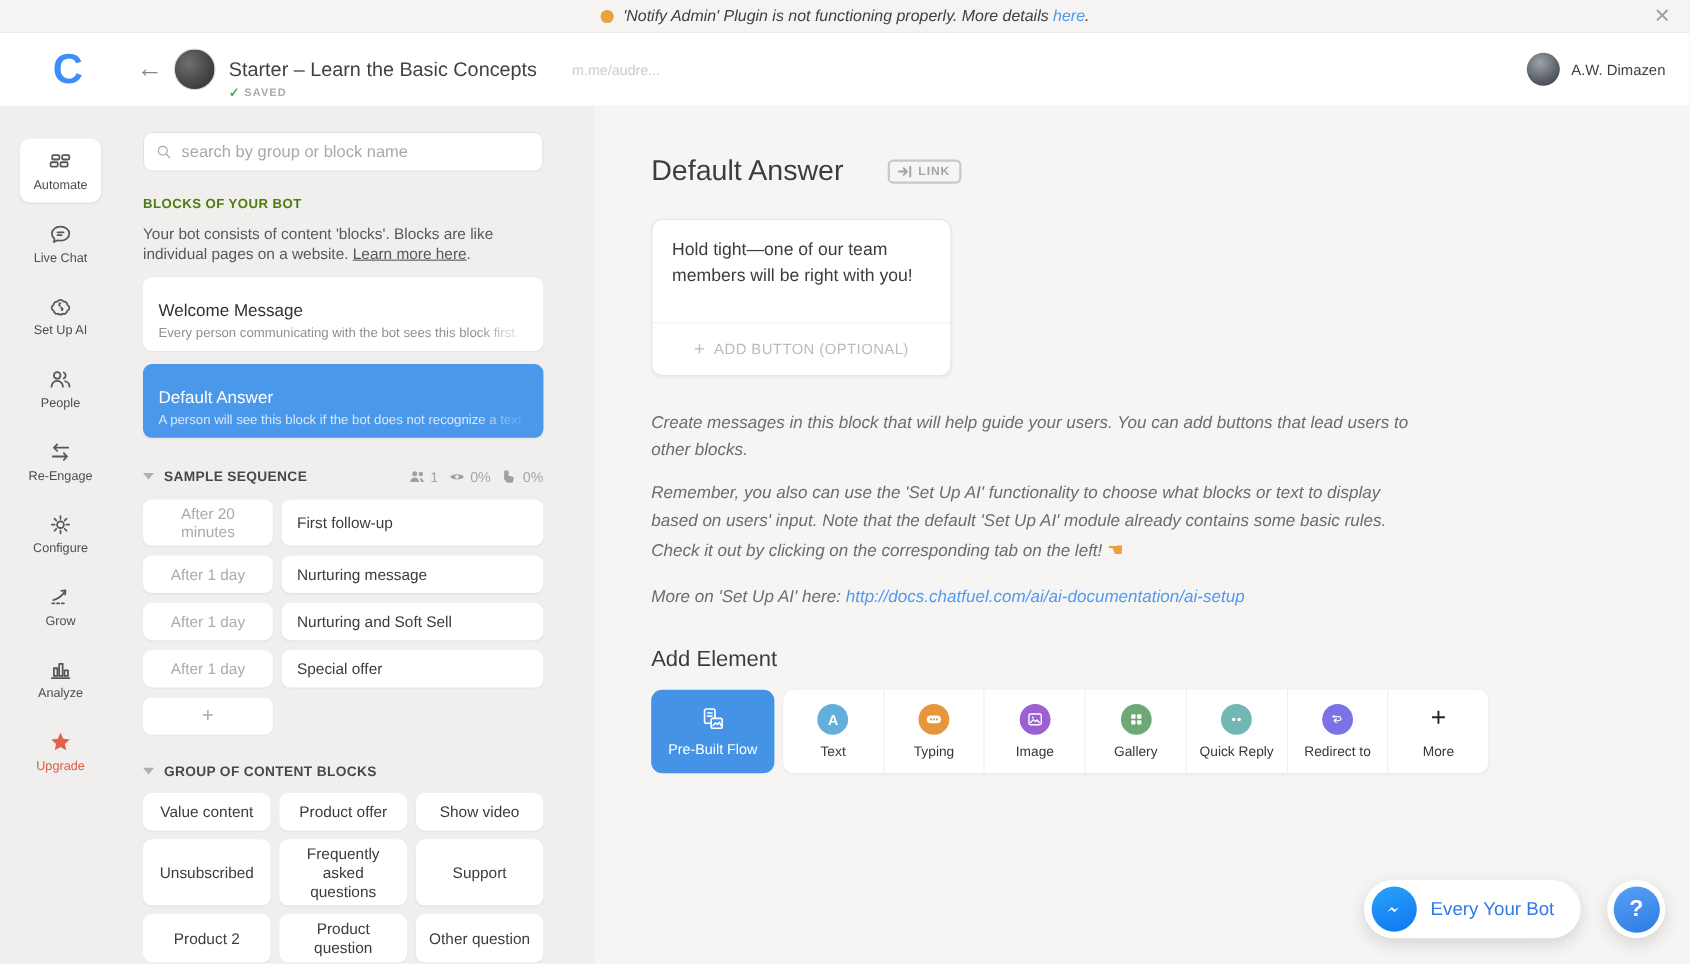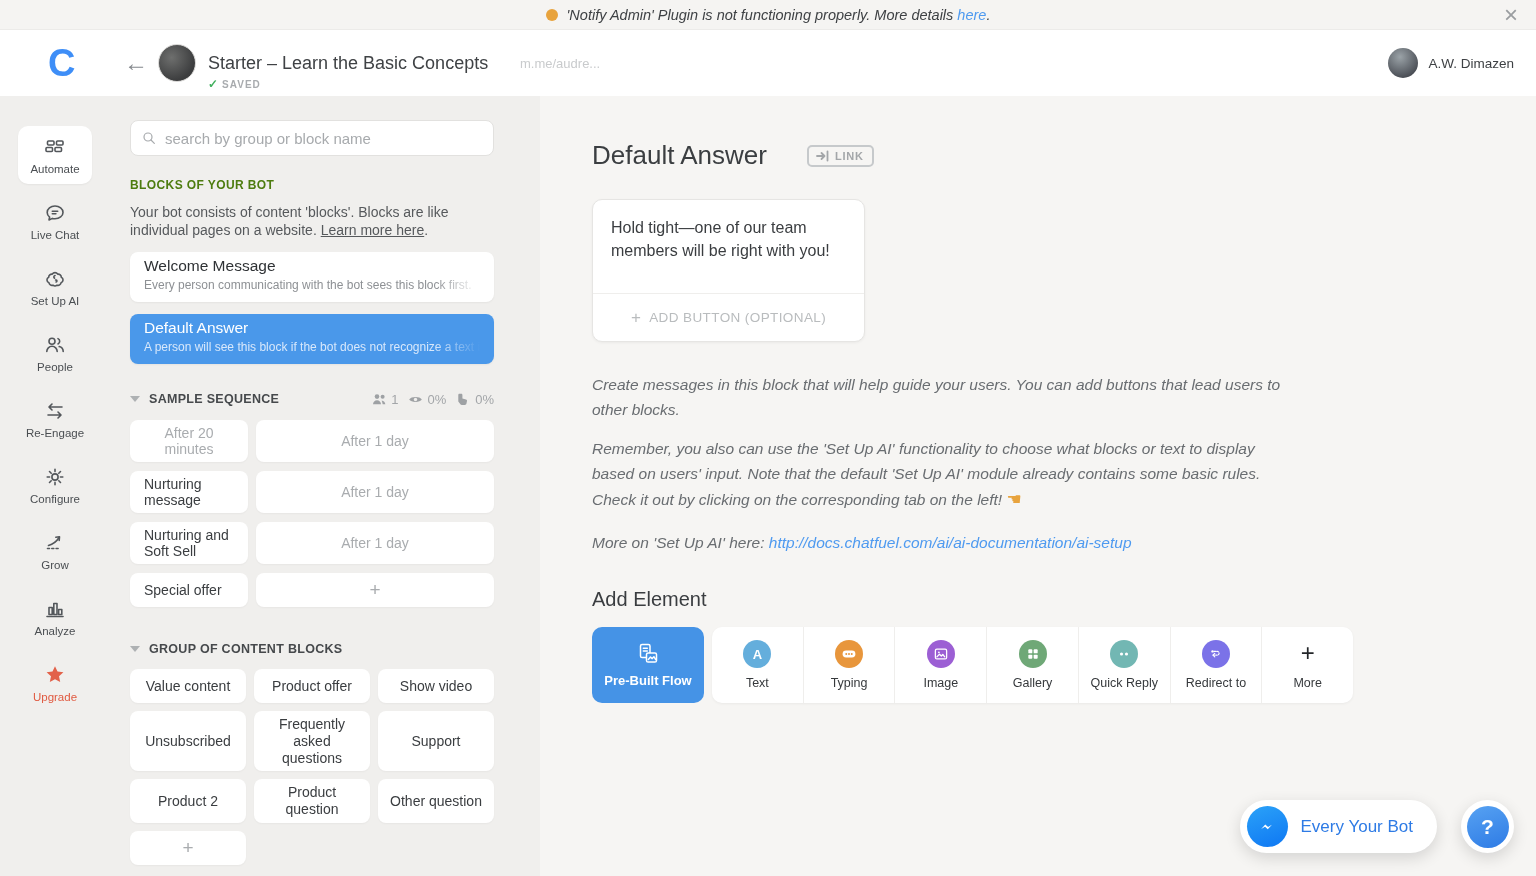--- a/index.html
+++ b/index.html
@@ -51,21 +51,21 @@
   .search-box { height:36px; background:#FFFFFF; border:1px solid #E2E1DF; border-radius:8px;
     display:flex; align-items:center; padding:0 10px; gap:8px; }
   .search-box svg { width:16px; height:16px; stroke:#A7AAAD; fill:none; stroke-width:1.8; stroke-linecap:round; }
   .search-box input { border:none; outline:none; flex:1; font-size:15px; color:#3E4144; font-family:"Liberation Sans",sans-serif; background:transparent; }
   .search-box input::placeholder { color:#A7AAAD; }
 
   .section-label { margin-top:22px; font-size:12px; font-weight:700; letter-spacing:0.4px; color:#4d7c0f; }
   .blocks-desc { margin-top:11px; font-size:14px; line-height:1.32; color:#56595C; }
   .blocks-desc .learn-link { color:#56595C; text-decoration:underline; cursor:pointer; }
 
-  .block-card { margin-top:12px; background:#FFFFFF; border-radius:8px; padding:5px 14px 10px;
+  .block-card { margin-top:12px; background:#FFFFFF; border-radius:8px; padding:22px 14px 10px;
     box-shadow:0 1px 2px rgba(0,0,0,0.05); cursor:pointer; }
   .block-card:first-of-type { margin-top:20px; }
   .block-title { font-size:15.5px; color:#2F3235; }
   .block-sub { margin-top:3px; font-size:12px; color:#8D9094; white-space:nowrap; overflow:hidden; position:relative; }
   .block-sub::after { content:''; position:absolute; right:0; top:0; bottom:0; width:46px;
     background:linear-gradient(to right, rgba(255,255,255,0), #FFFFFF); }
   .block-card.selected { background:#4A98EA; }
   .block-card.selected .block-title { color:#FFFFFF; }
   .block-card.selected .block-sub { color:#D8E8FB; }
   .block-card.selected .block-sub::after { background:linear-gradient(to right, rgba(74,152,234,0), #4A98EA); }
@@ -108,21 +108,21 @@
   .msg-card { margin-top:28px; width:273px; height:143px; background:#FFFFFF; border:1px solid #E6E5E3;
     border-radius:10px; display:flex; flex-direction:column; box-shadow:0 1px 3px rgba(0,0,0,0.05); }
   .msg-text { flex:1; padding:16px 18px; font-size:16px; line-height:1.45; color:#3A3D40; }
   .add-btn-row { border-top:1px solid #EFEEEC; height:48px; display:flex; align-items:center;
     justify-content:center; gap:8px; color:#B9BCBE; font-size:13.5px; letter-spacing:0.4px; cursor:pointer; }
   .add-btn-plus { font-size:17px; }
 
   .add-element-title { margin-top:33px; font-size:20px; font-weight:500; color:#3A3D40; }
   .element-bar { margin-top:16px; display:flex; align-items:stretch; }
   .prebuilt { width:112px; height:76px; background:#4593E6; border-radius:10px; display:flex; flex-direction:column;
-    align-items:center; justify-content:center; gap:7px; cursor:pointer;font-weight:bold; }
+    align-items:center; justify-content:center; gap:7px; cursor:pointer; }
   .prebuilt svg { width:26px; height:24px; }
   .prebuilt-label { color:#FFFFFF; font-size:13px; }
   .element-group { margin-left:8px; width:641px; background:#FFFFFF; border-radius:10px; display:flex;
     box-shadow:0 1px 3px rgba(0,0,0,0.05); }
   .el-item { flex:1; display:flex; flex-direction:column; align-items:center; justify-content:center; gap:8px;
     border-left:1px solid #EFEEEC; cursor:pointer; }
   .el-item:first-child { border-left:none; }
   .el-circle { width:28px; height:28px; border-radius:50%; display:flex; align-items:center; justify-content:center; }
   .el-label { font-size:12.5px; color:#36393C; }
   .el-letter { color:#FFFFFF; font-size:13px; font-weight:700; }
@@ -289,20 +289,21 @@
             <svg viewBox="0 0 15 15">
                 <path d="M5.2 1.8c.7 0 1.2.5 1.2 1.2v3.5l3.6.9c.7.2 1.2.9 1 1.6l-.6 2.7c-.2.7-.8 1.2-1.5 1.2H5.7c-.4 0-.9-.2-1.1-.5L2.3 9.6V3c0-.7.5-1.2 1.2-1.2Z"></path>
               </svg>
             <span>0%</span>
           </span>
         </span>
       </div>
 
       <div class="seq-grid">
         <div class="cell delay">After 20 minutes</div>
+        <div class="cell name">First follow-up</div>
         <div class="cell delay">After 1 day</div>
         <div class="cell name">Nurturing message</div>
         <div class="cell delay">After 1 day</div>
         <div class="cell name">Nurturing and Soft Sell</div>
         <div class="cell delay">After 1 day</div>
         <div class="cell name">Special offer</div>
         <div class="cell plus">+</div>
         <div></div>
       </div>
 

